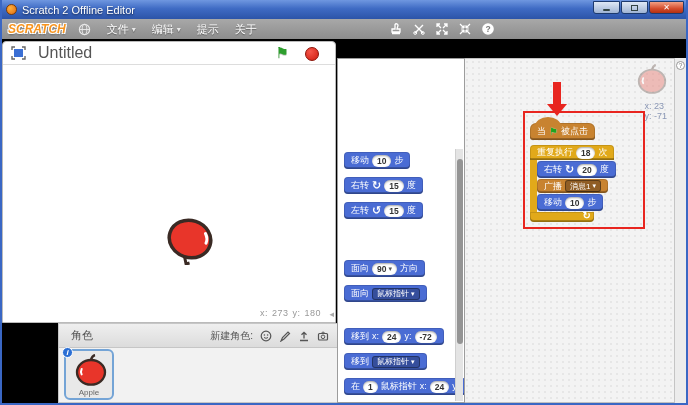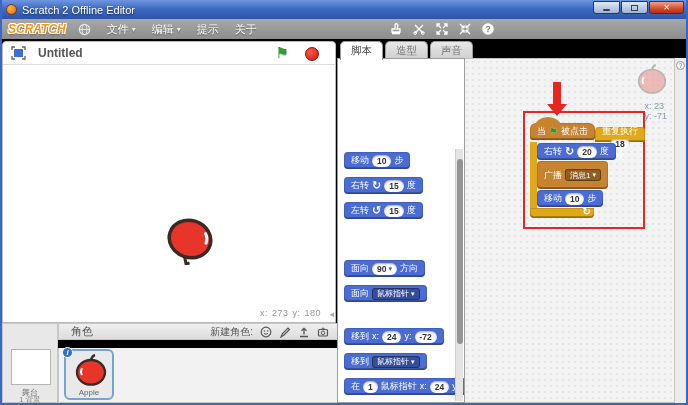--- a/index.html
+++ b/index.html
@@ -21,33 +21,33 @@
     text-shadow:-1px -1px 0 #fff,1px -1px 0 #fff,-1px 1px 0 #fff,1px 1px 0 #fff,0 2px 2px rgba(0,0,0,.35);margin-right:4px;}
   .globe{margin:0 4px;display:flex;align-items:center;}
   .mitem{color:#fff;font-size:11px;padding:2px 8px;display:flex;align-items:center;gap:3px;text-shadow:0 1px 1px rgba(0,0,0,.4);cursor:default;}
   .mcaret{font-size:8px;color:#e8e8e8;}
   .tbicons{display:flex;align-items:center;gap:9px;margin-left:120px;}
   .tbico{display:flex;align-items:center;}
   
   .stage-pane{position:absolute;left:0;top:41px;width:334px;height:282px;background:#fff;border:1px solid #bbb;border-radius:4px 4px 0 0;}
   .stage-header{position:relative;height:23px;border-bottom:1px solid #ddd;display:flex;align-items:center;padding:0 8px;}
   .fsicon{margin-right:12px;display:flex;}
-  .projname{font-size:12px;color:#555;font-weight:bold;}
+  .projname{font-size:16px;color:#555;}
   .stage-flag{position:absolute;right:46px;top:2px;font-size:15px;color:#2e9e2e;text-shadow:0 1px 0 rgba(0,0,0,.2);}
   .stage-stop{position:absolute;right:16px;top:5px;width:14px;height:14px;border-radius:50%;background:radial-gradient(circle at 35% 30%,#f5564a,#cf1d10);border:1px solid #8c1106;}
   .stage-canvas{position:relative;height:257px;overflow:hidden;background:#fff;}
   .stage-sprite{position:absolute;left:160px;top:150px;}
   .mousepos{position:absolute;right:14px;bottom:4px;font-size:9px;color:#999;letter-spacing:.5px;display:flex;gap:4px;}
   .edgearr{position:absolute;right:1px;bottom:3px;font-size:9px;color:#aaa;}
   
   .sprite-col{position:absolute;left:0;top:323px;width:56px;height:80px;background:#e8e8e8;border:1px solid #c6c6c6;}
   .stage-thumb{position:absolute;left:8px;top:25px;width:40px;height:36px;background:#fff;border:1px solid #b4b4b4;}
   .stage-thumb-name{position:absolute;left:0;top:63px;width:100%;text-align:center;font-size:8px;color:#777;}
   .stage-thumb-info{position:absolute;left:0;top:71px;width:100%;text-align:center;font-size:7.5px;color:#888;}
-  .sprite-header{position:absolute;left:56px;top:323px;width:280px;height:17px;background:linear-gradient(#efefef,#dcdcdc);border:1px solid #c6c6c6;display:flex;align-items:center;padding:0 8px;}
+  .sprite-header{position:absolute;left:56px;top:323px;width:280px;height:25px;background:linear-gradient(#efefef,#dcdcdc);border:1px solid #c6c6c6;display:flex;align-items:center;padding:0 8px;}
   .sprite-title{font-size:11px;color:#555;margin-left:4px;}
   .newsprite{margin-left:auto;display:flex;align-items:center;gap:7px;}
   .newsprite-label{font-size:10px;color:#555;}
   .nsico{display:flex;align-items:center;}
   .sprite-list{position:absolute;left:56px;top:348px;width:280px;height:55px;background:#f2f2f2;border:1px solid #c6c6c6;border-top:none;}
   .sprite-card{position:absolute;left:5px;top:1px;width:50px;height:51px;border:2px solid #74a4d6;border-radius:6px;background:#e9e9e9;display:flex;flex-direction:column;align-items:center;justify-content:flex-end;}
   .sprite-card-name{font-size:8px;color:#666;margin-bottom:1px;}
   .infobadge{position:absolute;left:-4px;top:-4px;width:11px;height:11px;border-radius:50%;background:#2b6fd4;color:#fff;font-size:8px;font-weight:bold;display:flex;align-items:center;justify-content:center;border:1px solid #fff;font-style:italic;}
   .card-apple{position:absolute;left:7px;top:3px;}
   
@@ -76,26 +76,26 @@
   
   .script-pane{position:absolute;left:462px;top:58px;width:212px;height:345px;background:#f3f3f3;background-image:radial-gradient(circle,#e6e6e6 1px,transparent 1px);background-size:6px 6px;border:1px solid #c0c0c0;border-left:none;overflow:hidden;}
   .ghost-apple{position:absolute;right:6px;top:5px;opacity:.5;}
   .spritexy{position:absolute;right:8px;top:42px;font-size:9px;color:#8a97b5;line-height:10px;text-align:left;}
   .ann-rect{position:absolute;left:59px;top:52px;width:122px;height:118px;border:2px solid #e8251f;}
   .ann-arrow-shaft{position:absolute;left:89px;top:23px;width:8px;height:22px;background:#e8251f;}
   .ann-arrow-head{position:absolute;left:83px;top:45px;width:0;height:0;border-left:10px solid transparent;border-right:10px solid transparent;border-top:12px solid #e8251f;}
   .stack{position:absolute;left:66px;top:61px;}
   .block.hat{border-radius:6px 6px 3px 3px;margin-bottom:1px;}
   .block.hat::before{content:"";position:absolute;top:-6px;left:5px;width:26px;height:9px;border-radius:50% 50% 0 0/100% 100% 0 0;background:inherit;}
-  .block.chead{border-radius:4px 4px 0 0;height:15px;margin-bottom:0;flex-direction:column;}
+  .block.chead{border-radius:4px 4px 0 0;height:15px;margin-bottom:0;}
   .cbody{display:flex;}
   .cspine{width:7px;flex:0 0 auto;}
   .ckids{display:flex;flex-direction:column;align-items:flex-start;gap:1px;padding:1px 0;}
   .ckids .block{margin:0;}
-  .ckids .block.small{height:28px;}
+  .ckids .block.small{height:14px;}
   .cfoot{height:10px;width:64px;border-radius:0 0 4px 4px;position:relative;box-shadow:inset 0 -2px 0 rgba(0,0,0,.25),inset 0 0 0 1px rgba(0,0,0,.12);}
   .looparrow{position:absolute;right:3px;top:-2px;font-size:10px;color:#fff;font-weight:bold;}
   
   .tips-flap{position:absolute;left:672px;top:58px;width:12px;height:345px;background:#ececec;border-left:1px solid #c4c4c4;}
   .qcircle{position:absolute;left:1px;top:3px;width:9px;height:9px;border-radius:50%;border:1px solid #999;color:#777;font-size:7px;display:flex;align-items:center;justify-content:center;background:#fff;}
   svg{display:block;}
 </style>
 </head>
 <body>
 
@@ -187,25 +187,20 @@
       <span class="mousepos">
         <span>x:</span>
           <span>273</span>
         <span>y:</span>
           <span>180</span>
       </span>
       <span class="edgearr">◂</span>
     </div>
   </div>
 
-  <div class="sprite-col">
-    <div class="stage-thumb"></div>
-    <div class="stage-thumb-name">舞台</div>
-    <div class="stage-thumb-info">1 背景</div>
-  </div>
 
   <div class="sprite-header">
     <span class="sprite-title">角色</span>
     <span class="newsprite">
       <span class="newsprite-label">新建角色:</span>
       <span id="newsprite-icons" style="display:flex;gap:7px;">
           <span class="nsico">
             <svg width="12" height="12" viewBox="0 0 12 12">
               <circle cx="6" cy="6" r="4.8" fill="none" stroke="#555" stroke-width="1.2"></circle>
               <circle cx="4.4" cy="5" r=".8" fill="#555"></circle>
@@ -241,25 +236,20 @@
         <svg width="36" height="34" viewBox="0 0 54 50">
           <ellipse cx="27" cy="27" rx="21" ry="18.5" fill="#e8352a" stroke="#3a2a24" stroke-width="3.5"></ellipse>
           <path d="M13 22 q-2 4 0 8" fill="none" stroke="#fff" stroke-width="3" stroke-linecap="round"></path>
           <path d="M27 8 q2 -6 6 -7" fill="none" stroke="#3a2a24" stroke-width="3.5"></path>
         </svg>
       </span>
       <span class="sprite-card-name">Apple</span>
     </div>
   </div>
 
-  <div class="tabs" id="tabs">
-      <div class="tab active">脚本</div>
-      <div class="tab">造型</div>
-      <div class="tab">声音</div>
-    </div>
 
   <div class="palette">
     <div class="blocksbox" id="blocks-box"><div class="block" style="background: rgb(74, 108, 212); display: inline-flex;">
           <span class="tseg">移动</span>
           <span class="oval">10</span>
           <span class="tseg">步</span>
         </div><br><div class="block" style="background: rgb(74, 108, 212); display: inline-flex;">
           <span class="tseg">右转</span>
           <span class="iseg">↻</span>
           <span class="oval">15</span>

